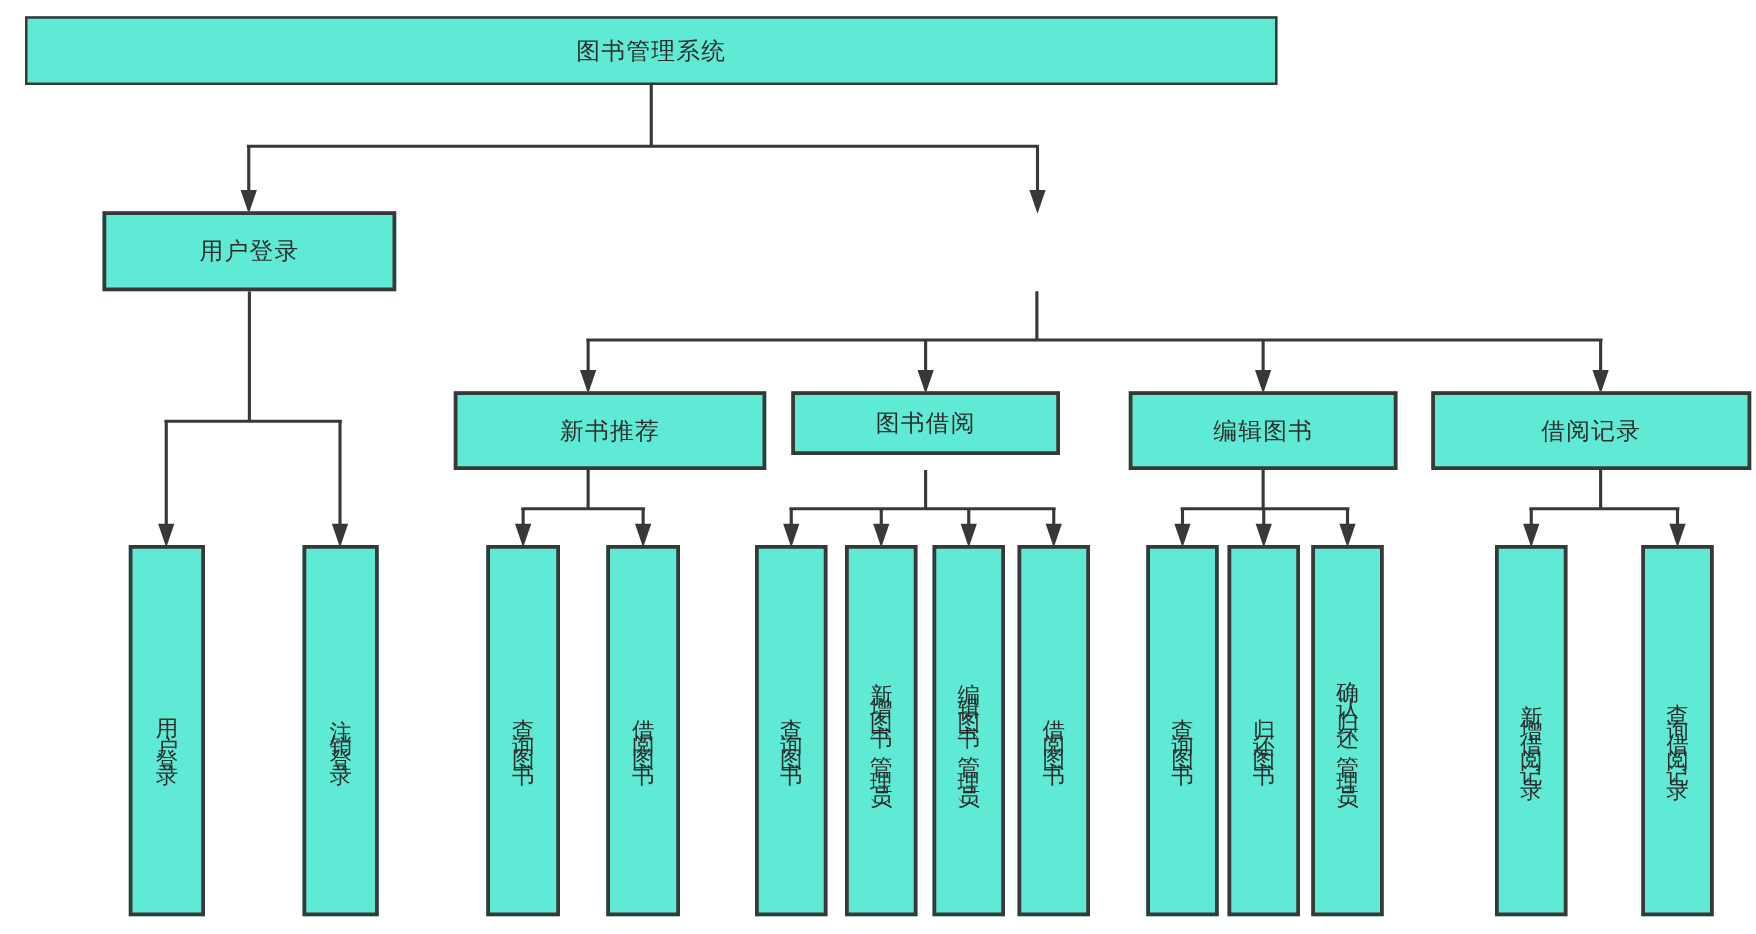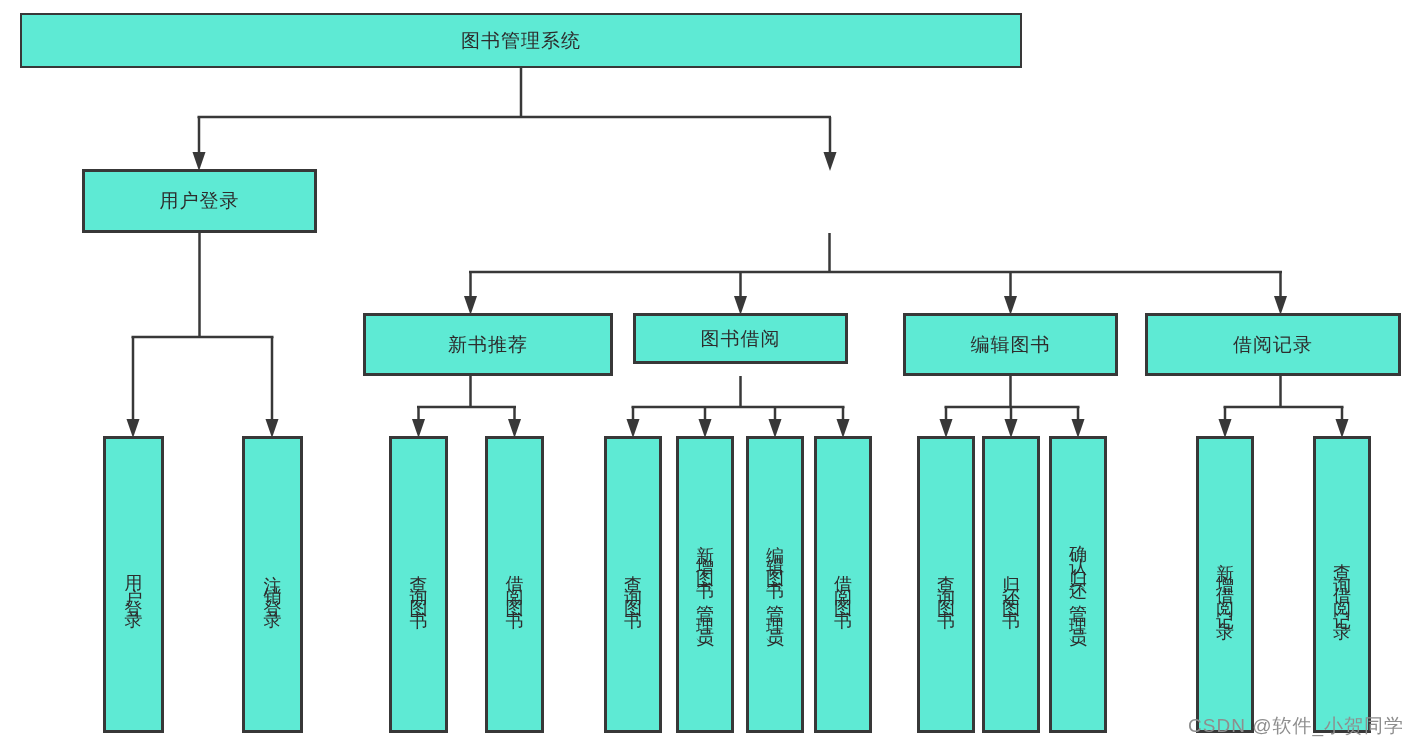--- a/index.html
+++ b/index.html
@@ -176,15 +176,14 @@
     <span class="label">确认归还（管理员）</span>
   </div>
 
   <div class="box leaf" style="left:1196px; top:436px; width:58px; height:297px;">
     <span class="label">新增借阅记录</span>
   </div>
   <div class="box leaf" style="left:1313px; top:436px; width:58px; height:297px;">
     <span class="label">查询借阅记录</span>
   </div>
 
-  <div class="watermark" style="color: rgb(142, 142, 142);">CSDN @软件_小贺同学</div>
 
 </div>
 
 </body></html>

